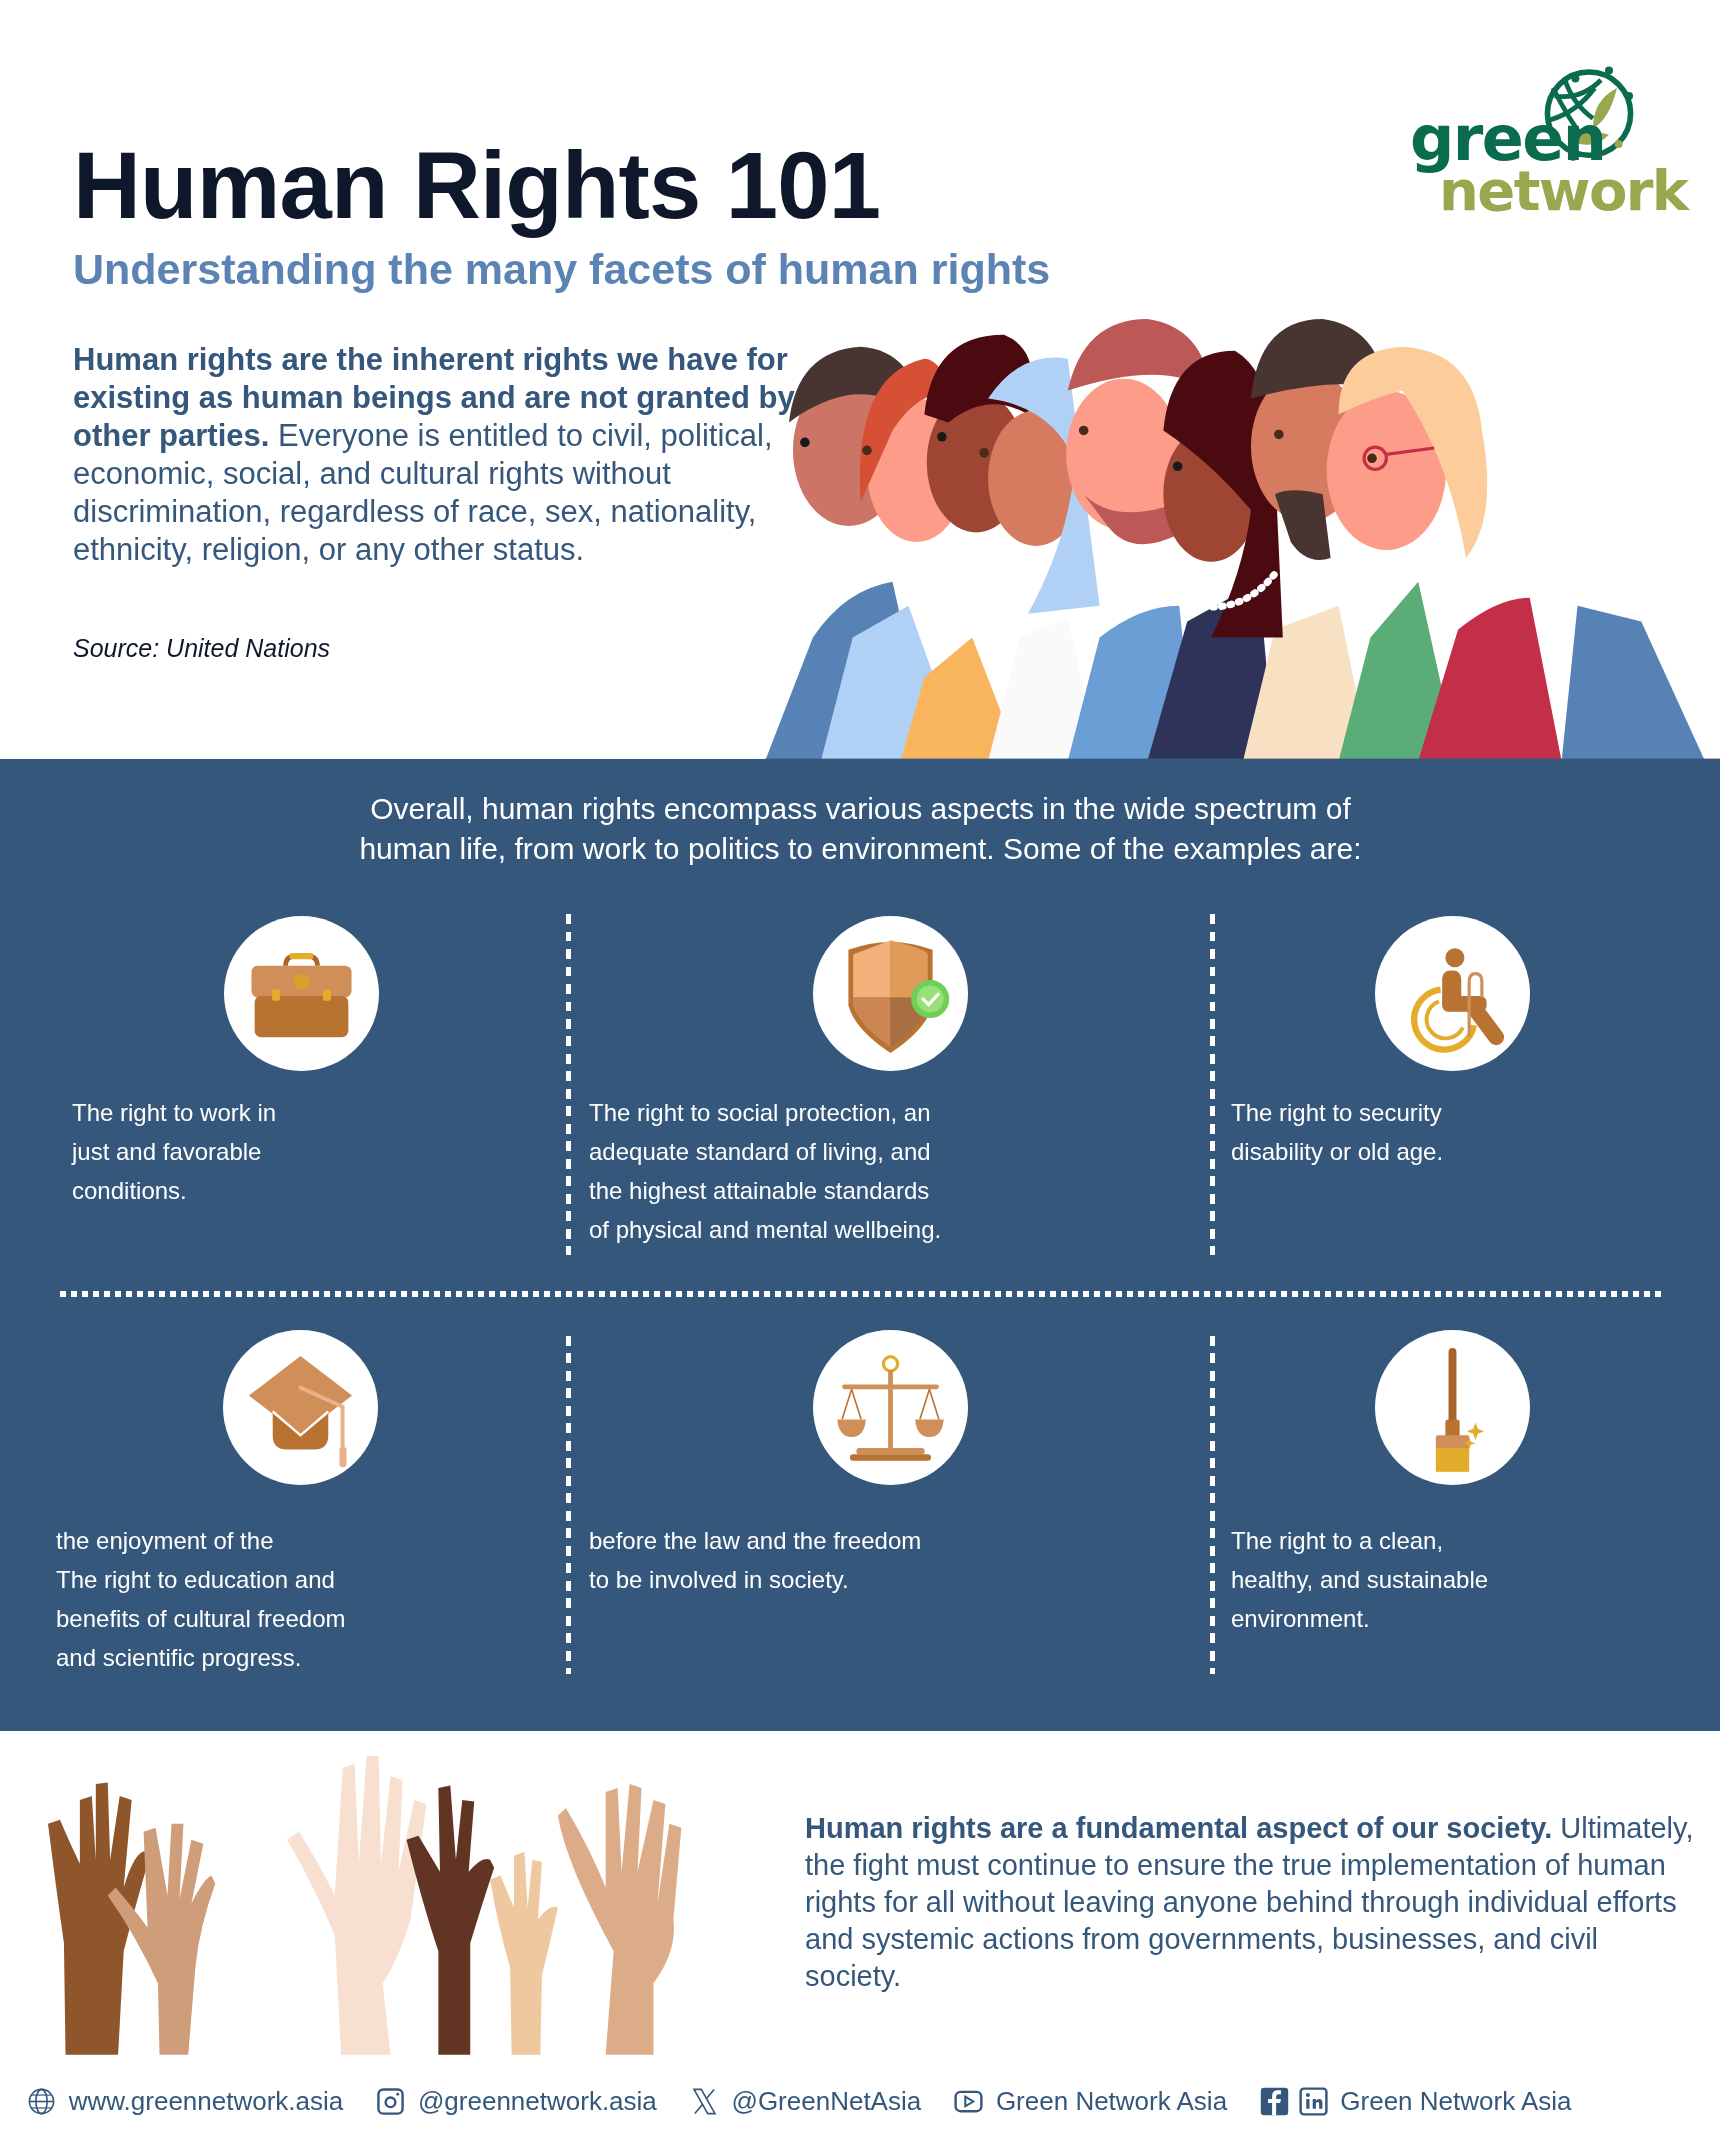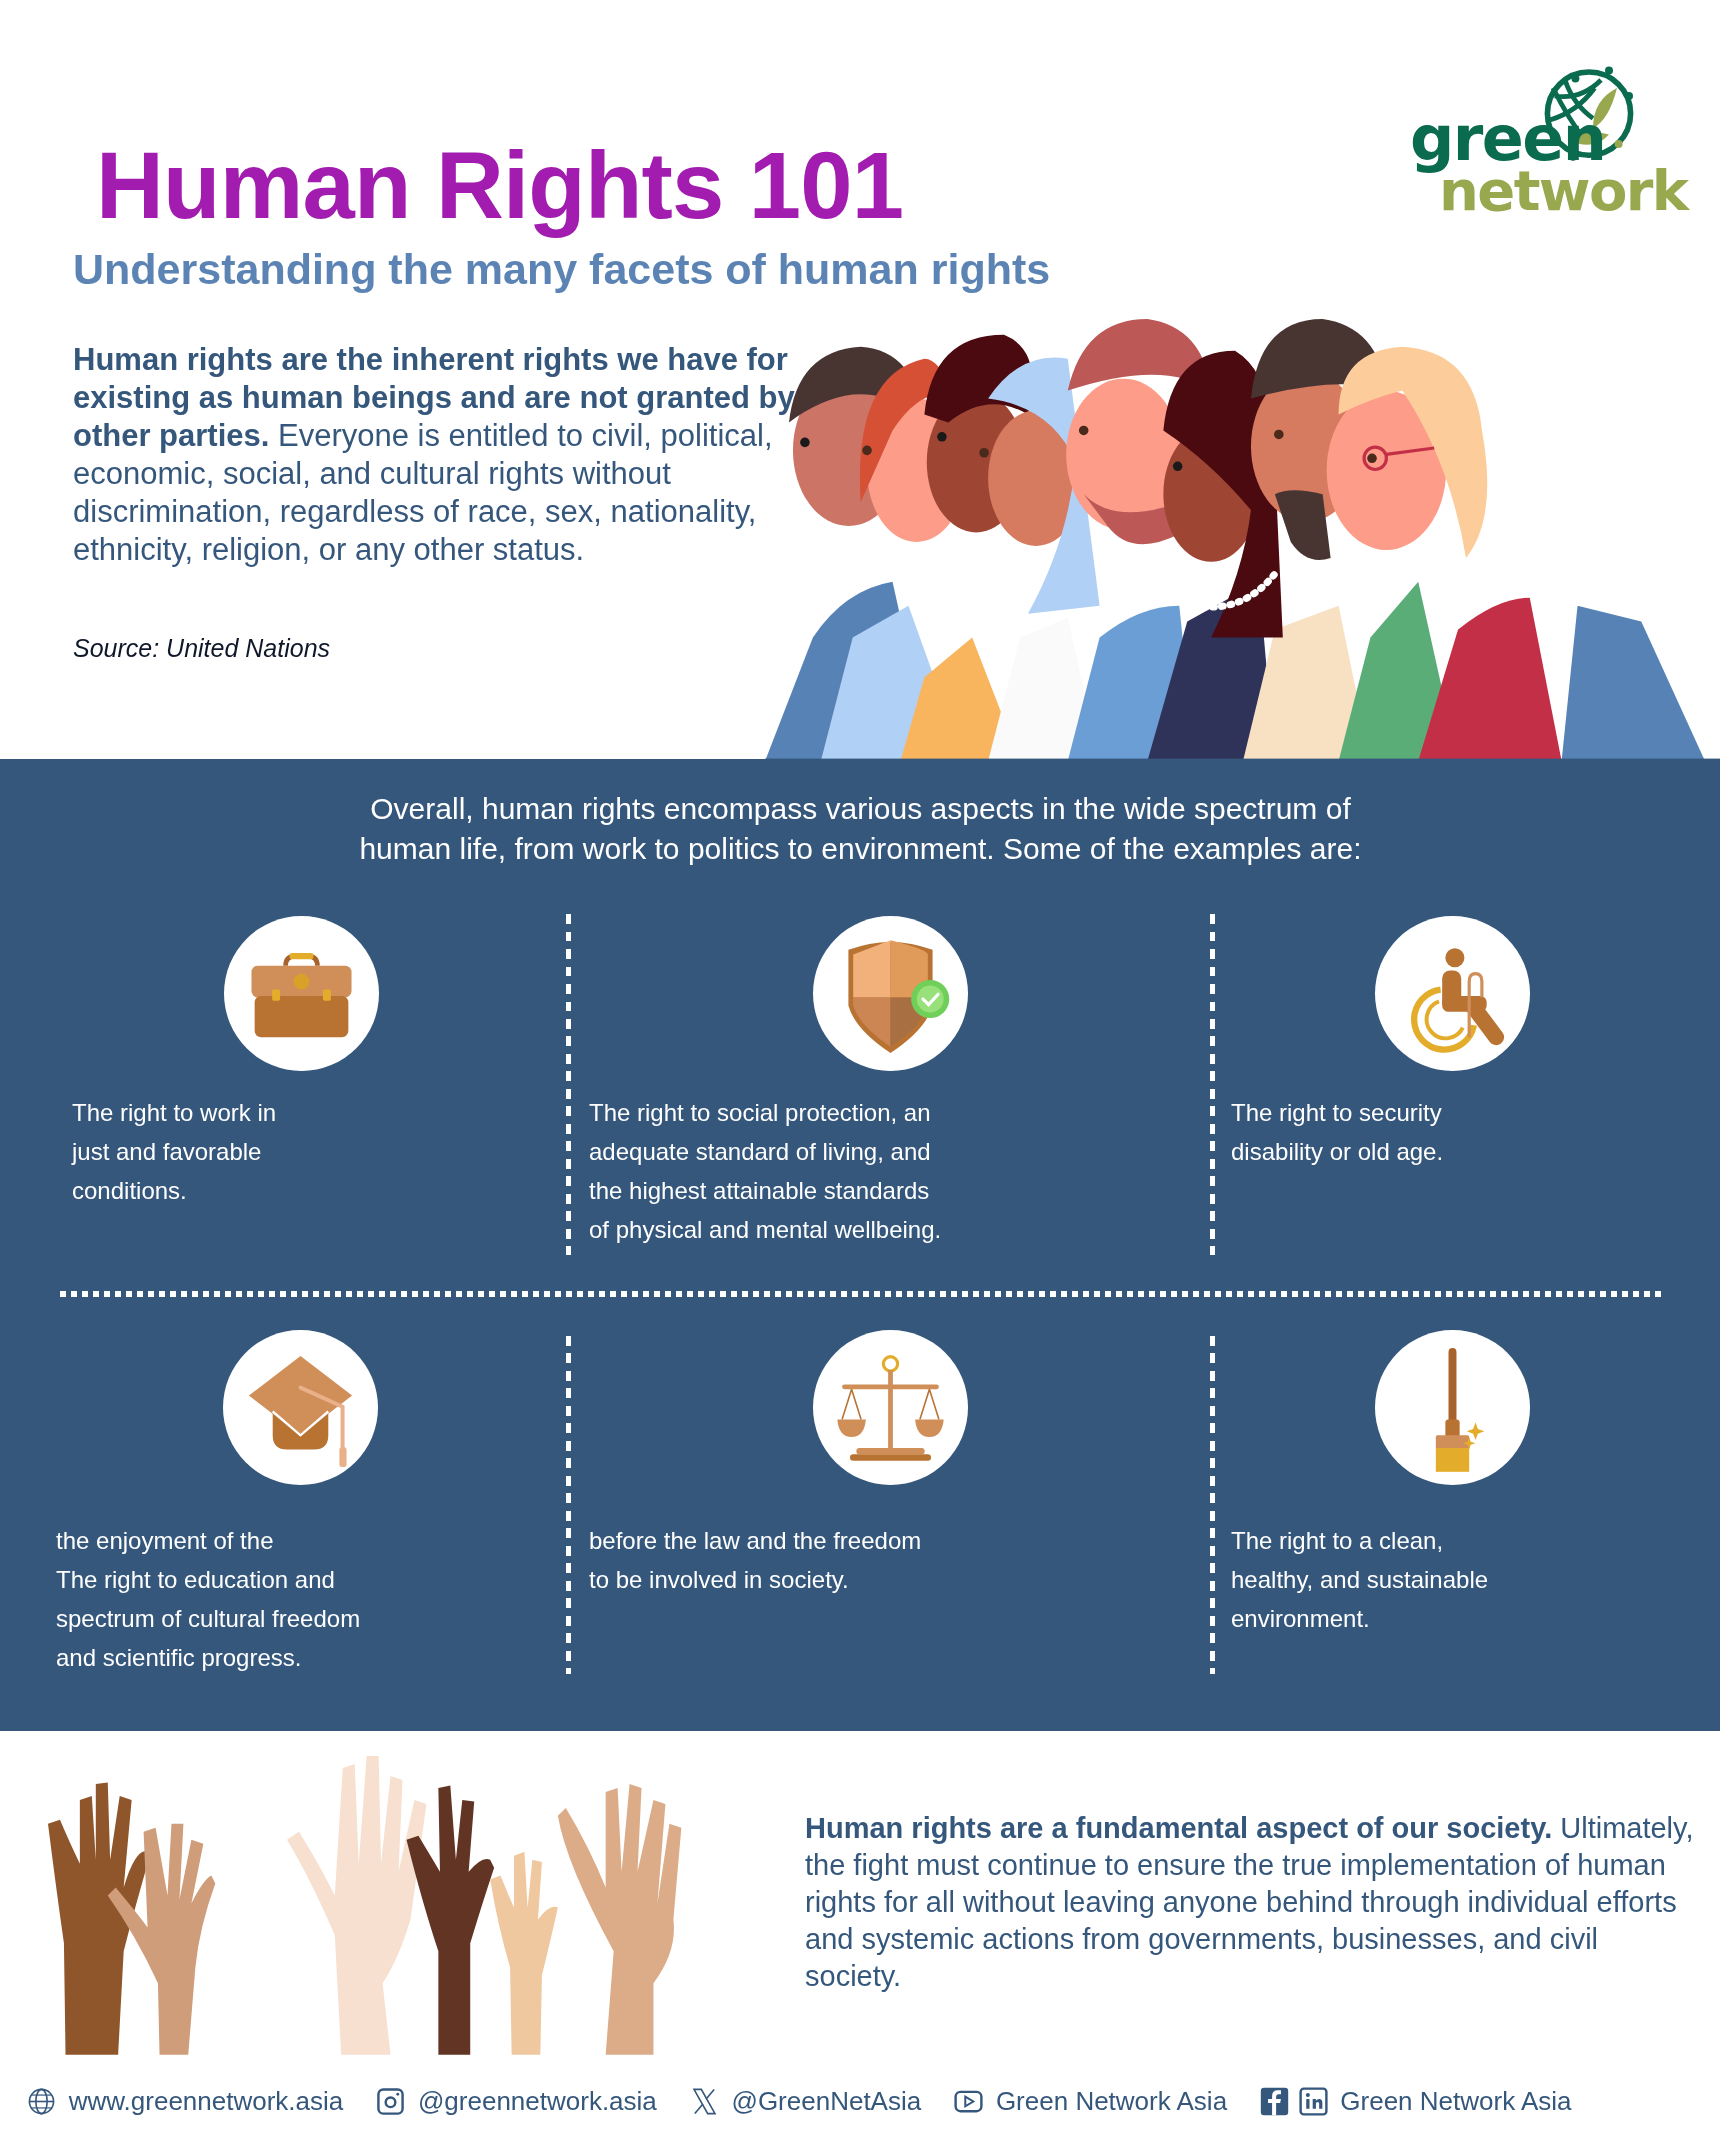--- a/index.html
+++ b/index.html
@@ -1,21 +1,21 @@
 <!DOCTYPE html>
 <html style="font-size:12.7px"><head>
 <meta charset="utf-8">
 <style>
   * { box-sizing: border-box; margin: 0; padding: 0; }
   html, body { width: 1721px; height: 2151px; background: #ffffff; overflow: hidden; }
   body { position: relative; font-family: "Liberation Sans", "DejaVu Sans", sans-serif; color: #35577c; }
   .abs { position: absolute; }
 
   
-  .title { left: 73px; top: 134px; font-size: 94px; font-weight: 700; color: #a21caf; letter-spacing: -0.8px; line-height: 1.1; margin-left: 23px; }
+  .title { left: 73px; top: 134px; font-size: 94px; font-weight: 700; color: #0f172a; letter-spacing: -0.8px; line-height: 1.1; }
   .subtitle { left: 73px; top: 244px; font-size: 43px; font-weight: 700; color: #5b84b4; line-height: 1.2; }
   .logo { left: 1410px; top: 64px; width: 231px; height: 159px; }
   .logo-green { position: absolute; left: 0; top: 38px; font-size: 62px; font-weight: 700; color: #0b6b4f; letter-spacing: -1.6px; font-family: "DejaVu Sans", sans-serif; }
   .logo-network { position: absolute; left: 29px; top: 94px; font-size: 56px; font-weight: 700; color: #97a84f; letter-spacing: -1.6px; font-family: "DejaVu Sans", sans-serif; }
   .logo-globe { position: absolute; left: 127px; top: 0px; width: 104px; height: 104px; }
 
   
   .intro { left: 73px; top: 341px; width: 733px; font-size: 31px; line-height: 38px; color: #35577c; }
   .intro b { font-weight: 700; }
   .source { left: 73px; top: 634px; font-size: 25px; font-style: italic; color: #0f172a; }
@@ -189,21 +189,21 @@
     <path d="M50 80 L50 120 Q50 138 68 138 L102 138 Q120 138 120 120 L120 80Z" fill="#b87333"></path>
     <path d="M85 20 L150 70 L85 120 L20 70Z" fill="#d08f59"></path>
     <path d="M50 90 L85 120 L120 90" fill="none" stroke="#ffffff" stroke-width="3"></path>
     <path d="M85 60 L138 84 L138 150" fill="none" stroke="#e9b08a" stroke-width="5" stroke-linecap="round"></path>
     <rect x="134" y="135" width="9" height="25" rx="3" fill="#e9b08a"></rect>
   </svg>
 </div>
 <div class="abs card-text" style="left:56px; top:1521px; width:478px;">
   <div>the enjoyment of the</div>
   <div>The right to education and</div>
-  <div>spectrum of cultural freedom</div>
+  <div>benefits of cultural freedom</div>
   <div>and scientific progress.</div>
 </div>
 
 <div class="abs circle" style="left:813px; top:1330px;">
   <svg viewBox="0 0 170 170">
     <circle cx="85" cy="30" r="9" fill="none" stroke="#e3ad2b" stroke-width="4"></circle>
     <rect x="82" y="38" width="6" height="100" fill="#d08f59"></rect>
     <rect x="24" y="56" width="122" height="6" rx="3" fill="#d08f59"></rect>
     <path d="M36 62 L24 100 M36 62 L48 100" stroke="#b87333" stroke-width="2"></path>
     <path d="M134 62 L122 100 M134 62 L146 100" stroke="#b87333" stroke-width="2"></path>

